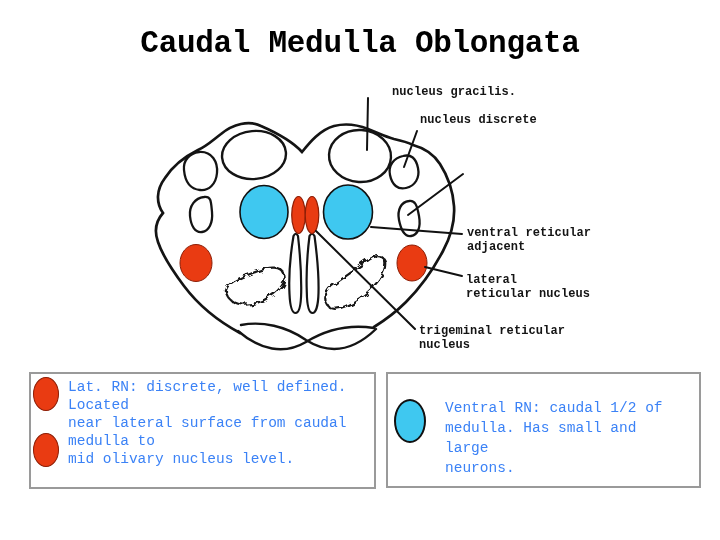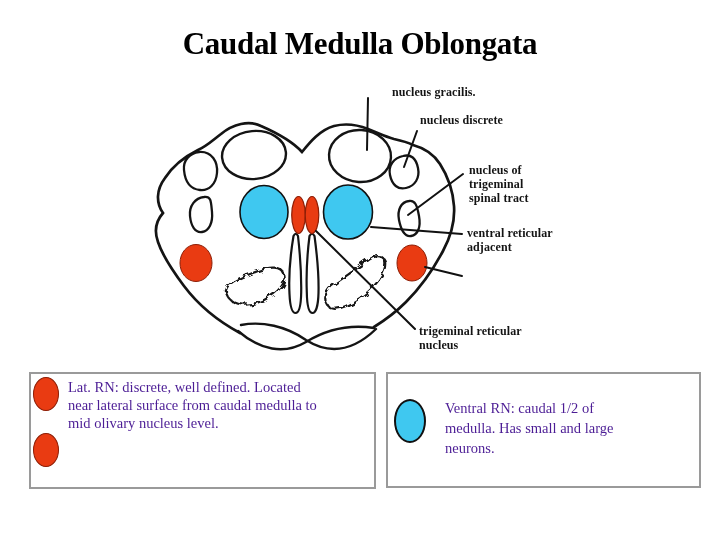--- a/index.html
+++ b/index.html
@@ -1,37 +1,37 @@
 <!DOCTYPE html>
 <html style="--red: #e93b12; --cyan: #3fc8f0; --outline: #141414; --box_border: #9a9a9a;"><head>
 <meta charset="utf-8">
 <style>
   html,body{margin:0;padding:0;background:#fff;}
   #slide{
     position:relative;width:720px;height:540px;background:#ffffff;overflow:hidden;
-    font-family:Liberation Serif, serif;color:#111;
+    font-family:Liberation Mono, monospace;color:#111;
   }
   .title{
     position:absolute;left:0;top:26px;width:720px;text-align:center;
     font-size:31px;font-weight:bold;letter-spacing:-0.3px;color:#000;
   }
   svg{position:absolute;left:0;top:0;}
   .dlabel{
     position:absolute;font-size:12px;font-weight:700;line-height:14px;
     color:#141414;white-space:pre-line;letter-spacing:0.1px;
   }
   .legend-box{
     position:absolute;background:#fff;border:2px solid var(--box_border,#9a9a9a);
     box-sizing:border-box;
   }
   .bullet{position:absolute;border-radius:50%;box-sizing:border-box;}
   .bullet.red{background:var(--red,#e93b12);border:1px solid #8d1e06;}
   .bullet.cyan{background:var(--cyan,#3fc8f0);border:2px solid #111;}
   .legend-text{
-    position:absolute;font-size:14.5px;color:#4c1d95;white-space:pre-line;
+    position:absolute;font-size:14.5px;color:#3b82f6;white-space:pre-line;
   }
   .lh18{line-height:18px;}
   .lh20{line-height:20px;}
 </style>
 </head>
 <body>
 
 <div id="slide">
 
   <div class="title">Caudal Medulla Oblongata</div>
@@ -93,25 +93,24 @@
     <line x1="368" y1="98" x2="367" y2="150" stroke="#111" stroke-width="2" stroke-linecap="round"></line>
     <line x1="417" y1="131" x2="404" y2="167" stroke="#111" stroke-width="2" stroke-linecap="round"></line>
     <line x1="463" y1="174" x2="408" y2="215" stroke="#111" stroke-width="2" stroke-linecap="round"></line>
     <line x1="462" y1="234" x2="371" y2="227" stroke="#111" stroke-width="2" stroke-linecap="round"></line>
     <line x1="462" y1="276" x2="425" y2="267" stroke="#111" stroke-width="2" stroke-linecap="round"></line>
     <line x1="316" y1="231" x2="415" y2="329" stroke="#111" stroke-width="2" stroke-linecap="round"></line>
   </svg>
 
   <div class="dlabel" style="left:354px;top:85px;margin-left:38px;">nucleus gracilis.</div>
   <div class="dlabel" style="left:420px;top:113px;">nucleus discrete</div>
-  <div class="dlabel" style="left:469px;top:163px;">nucleus of
-trigeminal
-spinal tract</div>
   <div class="dlabel" style="left:467px;top:226px;">ventral reticular
 adjacent</div>
+  <div class="dlabel" style="left:466px;top:273px;">lateral
+reticular nucleus</div>
   <div class="dlabel" style="left:419px;top:324px;">trigeminal reticular
 nucleus</div>
 
   <div class="legend-box" style="left:29px;top:372px;width:347px;height:117px;"></div>
   <div class="bullet red" style="left:33px;top:377px;width:26px;height:34px;"></div>
   <div class="legend-text lh18" style="left:68px;top:378px;width:312px;">Lat. RN: discrete, well defined. Located
 near lateral surface from caudal medulla to
 mid olivary nucleus level.</div>
   <div class="bullet red" style="left:33px;top:433px;width:26px;height:34px;"></div>
 

